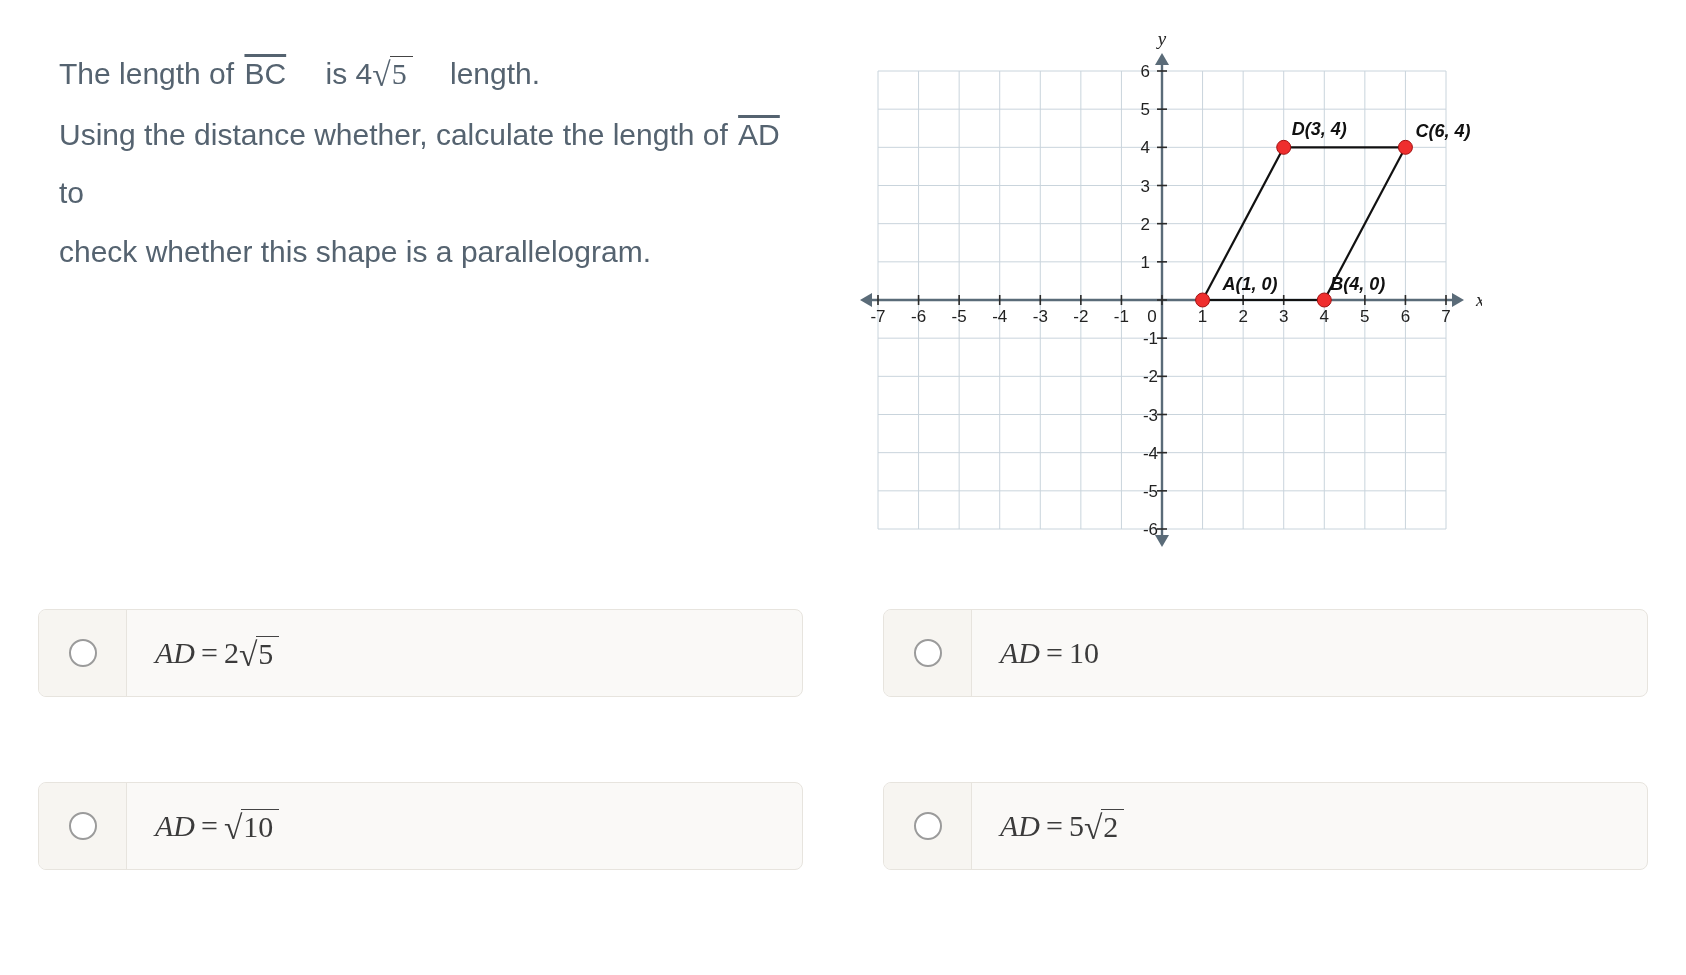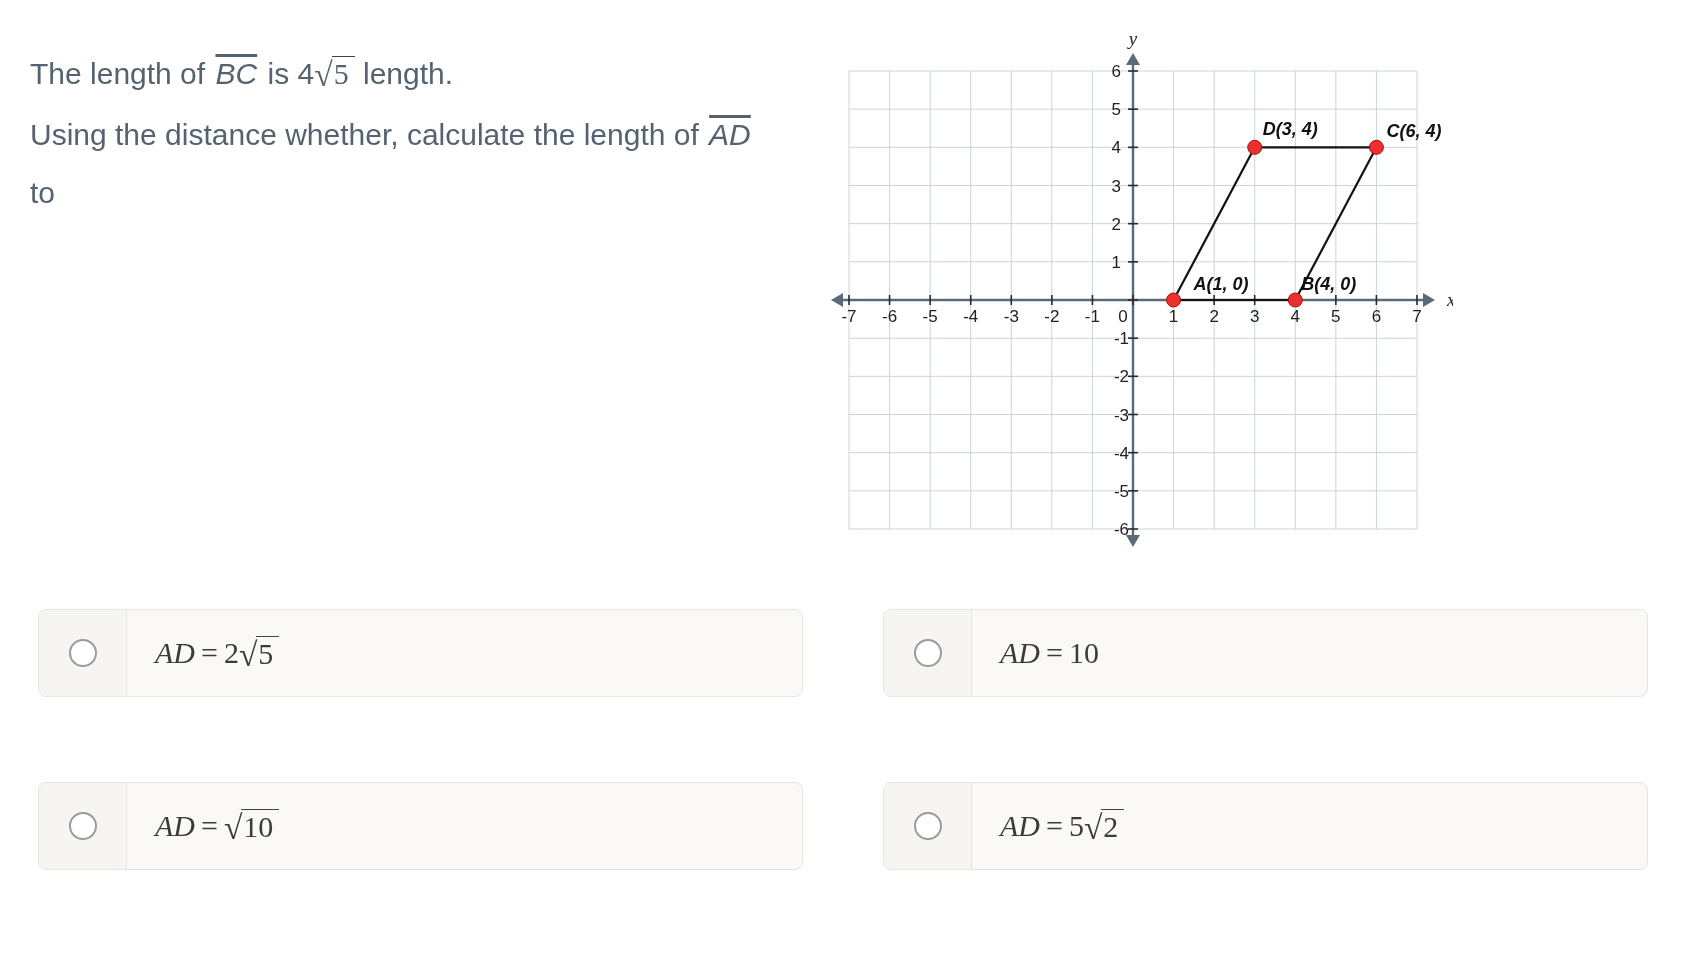--- a/index.html
+++ b/index.html
@@ -17,24 +17,23 @@
       gap: 60px;
       margin-bottom: 40px;
     }
     .question-text {
       flex: 0 0 680px;
       font-size: 30px;
       line-height: 1.95;
       font-weight: 400;
       color: #556370;
     }
-    .question-text .seg { white-space: nowrap; }
+    .question-text .seg { white-space: nowrap; margin-left: 29px; }
     .overline {
       text-decoration: overline;
-      font-style: italic;
       padding: 0 2px;
     }
     .sqrt-wrap {
       display: inline-flex;
       align-items: baseline;
       font-family: 'Cambria Math', 'Georgia', serif;
     }
     .surd { font-size: 1.12em; position: relative; top: 2px; }
     .radicand {
       border-top: 1.7px solid #444;
@@ -95,20 +94,21 @@
 </head>
 <body>
 
 <div class="top-section">
   <div class="question-text">
     <span class="seg">The length of </span><span class="overline">BC</span><span class="seg"> is  4</span><span class="sqrt-wrap">
         <span class="surd">√</span>
         <span class="radicand">5</span>
       </span><span class="seg">  length.</span><br>
     <span class="seg">Using the distance whether, calculate the length of </span><span class="overline">AD</span><span class="seg"> to</span><br>
+    <span class="seg">check whether this shape is a parallelogram.</span>
   </div>
 
   <div class="graph-area">
     <svg id="graph-svg" width="640" height="530" viewBox="0 0 640 530">
         <line x1="36" y1="494" x2="36" y2="36" stroke="#c9d4dc" stroke-width="1"></line>
         <line x1="76.57142857142857" y1="494" x2="76.57142857142857" y2="36" stroke="#c9d4dc" stroke-width="1"></line>
         <line x1="117.14285714285714" y1="494" x2="117.14285714285714" y2="36" stroke="#c9d4dc" stroke-width="1"></line>
         <line x1="157.71428571428572" y1="494" x2="157.71428571428572" y2="36" stroke="#c9d4dc" stroke-width="1"></line>
         <line x1="198.28571428571428" y1="494" x2="198.28571428571428" y2="36" stroke="#c9d4dc" stroke-width="1"></line>
         <line x1="238.85714285714286" y1="494" x2="238.85714285714286" y2="36" stroke="#c9d4dc" stroke-width="1"></line>

